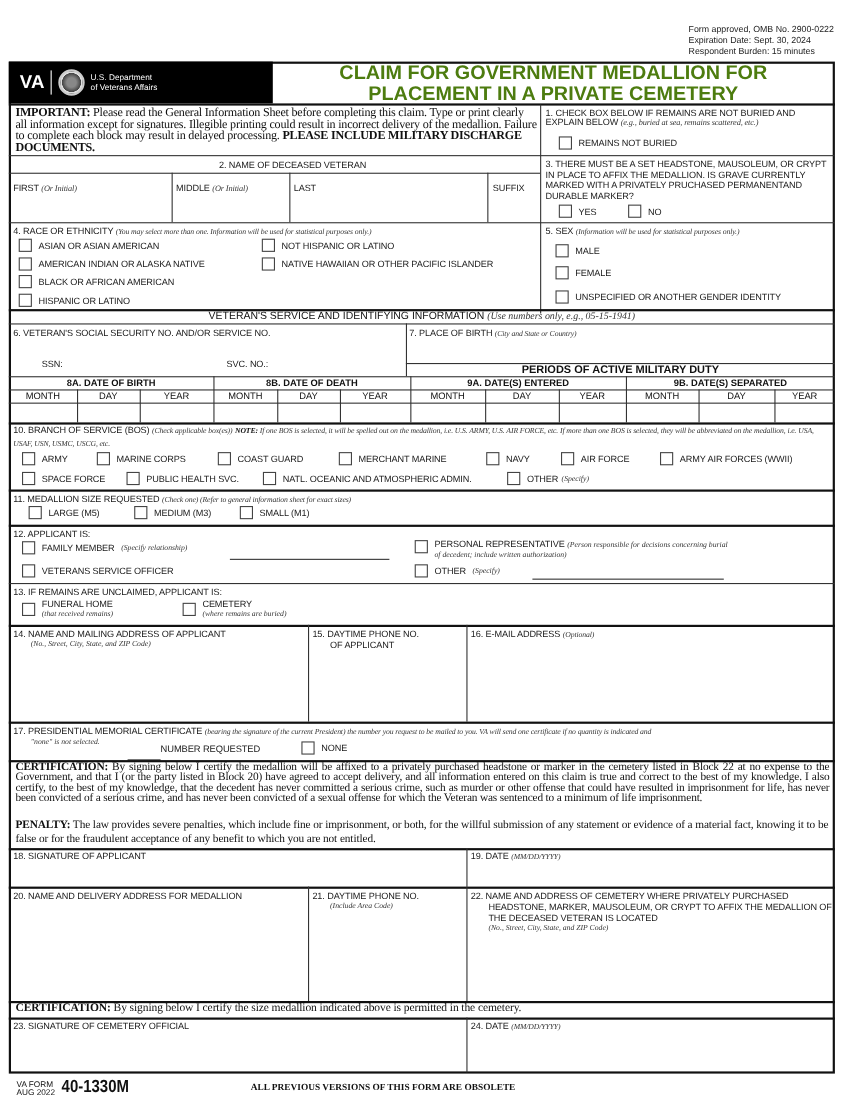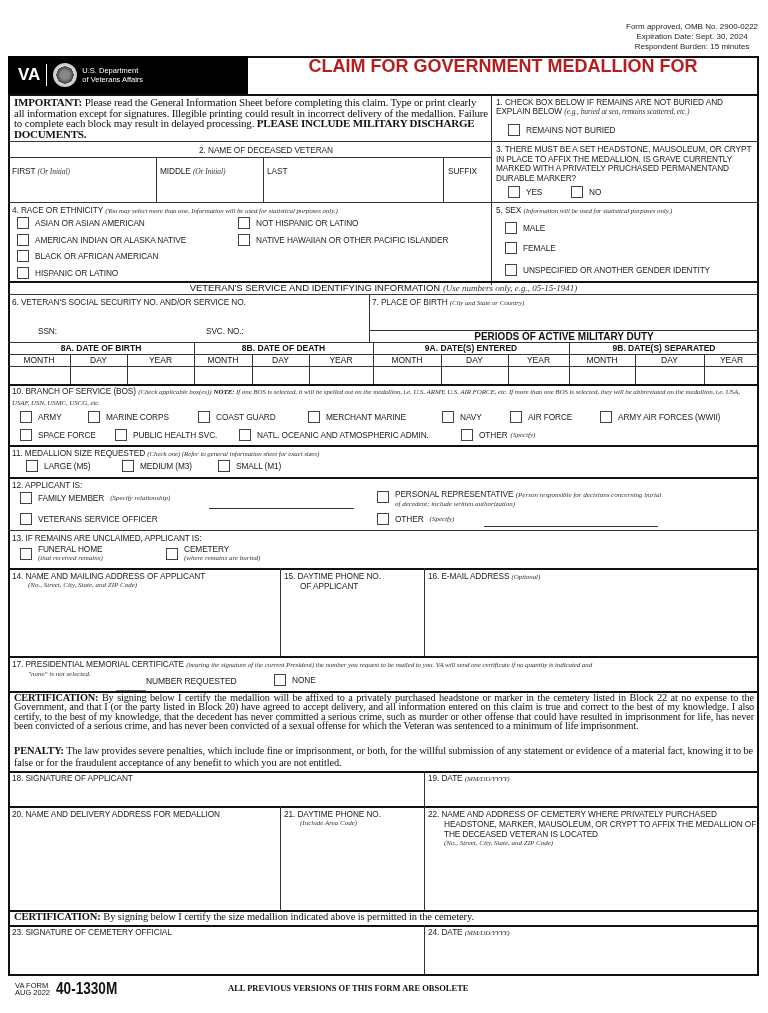--- a/index.html
+++ b/index.html
@@ -1,18 +1,18 @@
 <!DOCTYPE html>
 <html><head>
 <meta charset="utf-8">
 <style>
   * { box-sizing: border-box; margin: 0; padding: 0; }
   body { width: 768px; height: 1013px; background: #fff; font-family: "Liberation Sans", sans-serif; color: #111; position: relative; overflow: hidden; }
   .abs { position: absolute; }
-  .sans { font-family: "Liberation Sans", sans-serif; text-align: center; }
+  .sans { font-family: "Liberation Sans", sans-serif; }
   .serif { font-family: "Liberation Serif", serif; }
   .it { font-family: "Liberation Serif", serif; font-style: italic; color: #333; }
   .lbl { font-size: 8.3px; letter-spacing: -0.1px; color: #1a1a1a; }
   .cb { display: inline-block; width: 12px; height: 12px; border: 1px solid #444; background: #fff; vertical-align: middle; flex: none; }
   .cbrow { display: flex; align-items: center; gap: 6px; font-size: 8.5px; }
   .hl { position: absolute; height: 0; border-top: 1px solid #333; }
   .vl { position: absolute; width: 0; border-left: 1px solid #333; }
   .thick { border-color: #111; border-width: 2px; }
   .center { text-align: center; }
   .bold { font-weight: bold; }
@@ -31,22 +31,23 @@
 
 <div class="abs" style="left:8px; top:56px; width:240px; height:38px; background:#000; display:flex; align-items:center;">
   <span style="color:#fff; font-weight:bold; font-size:17px; margin-left:10px; font-family:'Liberation Sans',sans-serif;">VA</span>
   <span style="display:inline-block; width:1px; height:22px; background:#fff; margin-left:6px;"></span>
   <span style="display:inline-block; width:24px; height:24px; border-radius:50%; border:2px solid #ccc; background:radial-gradient(circle,#888 30%,#444 60%,#ddd 62%); margin-left:6px;"></span>
   <span style="color:#fff; font-size:7.5px; line-height:9px; margin-left:5px;">
     <span style="display:block;">U.S. Department</span>
     <span style="display:block;">of Veterans Affairs</span>
   </span>
 </div>
-<div class="abs center bold sans" style="left:248px; top:57px; width:510px; font-size:18px; line-height:19px; color:#b91c1c;">
+<div class="abs center bold sans" style="left:248px; top:57px; width:510px; font-size:18px; line-height:19px; color:#4d7c0f;">
   <div>CLAIM FOR GOVERNMENT MEDALLION FOR</div>
+  <div>PLACEMENT IN A PRIVATE CEMETERY</div>
 </div>
 
 <div class="hl thick" style="left:8px; top:94px; width:751px;"></div>
 
 <div class="abs serif" style="left:14px; top:97px; width:474px; font-size:11px; line-height:10.5px; letter-spacing:-0.2px;">
   <b>IMPORTANT:</b><span> Please read the General Information Sheet before completing this claim.  Type or print clearly all information except for signatures.  Illegible printing could result in incorrect delivery of the medallion.  Failure to complete each block may result in delayed processing.  </span><b>PLEASE INCLUDE MILITARY DISCHARGE DOCUMENTS.</b>
 </div>
 
 <div class="vl" style="left:491px; top:95px; height:190px;"></div>
 

